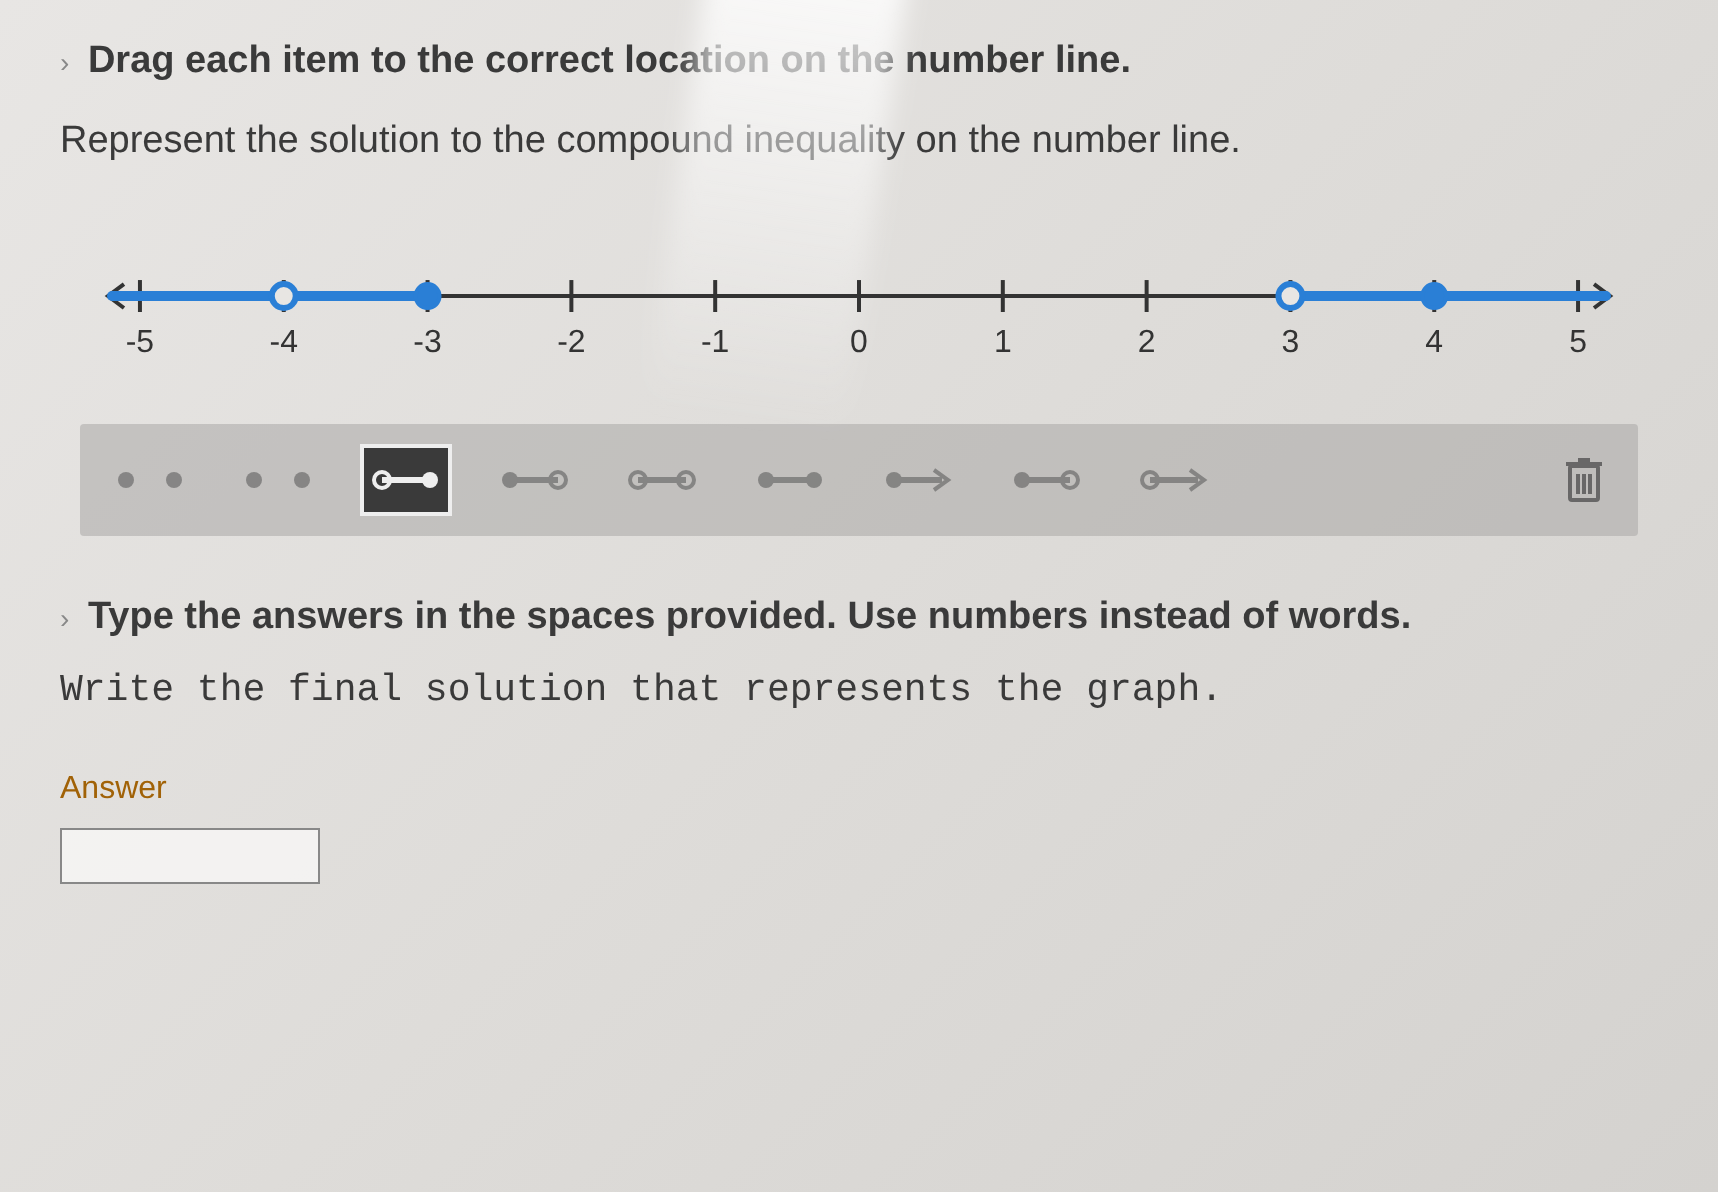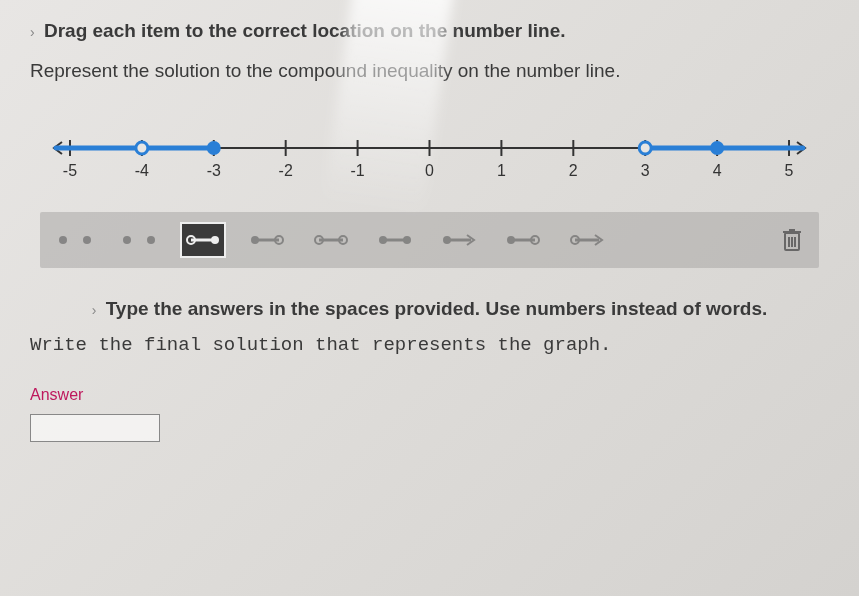--- a/index.html
+++ b/index.html
@@ -61,31 +61,30 @@
     width: 30px; height: 34px;
     cursor: pointer;
     opacity: 0.7;
     display:flex;align-items:center;justify-content:center;
   }
   .instruction-2 {
     font-size: 19px;
     font-weight: bold;
     color: #3a3a3a;
     margin-bottom: 14px;
-    text-align: center;
   }
   .sub-instruction-2 {
     font-size: 19px;
     color: #3a3a3a;
     margin-bottom: 30px;
     font-family: Liberation Mono, monospace;
   }
   .answer-label {
     font-size: 16px;
-    color: #be185d;
+    color: #a16207;
     margin-bottom: 10px;
   }
   .answer-input {
     width: 130px;
     height: 28px;
     border: 1px solid #888;
     background: rgba(255,255,255,0.6);
     padding: 2px 6px;
     font-size: 14px;
   }

